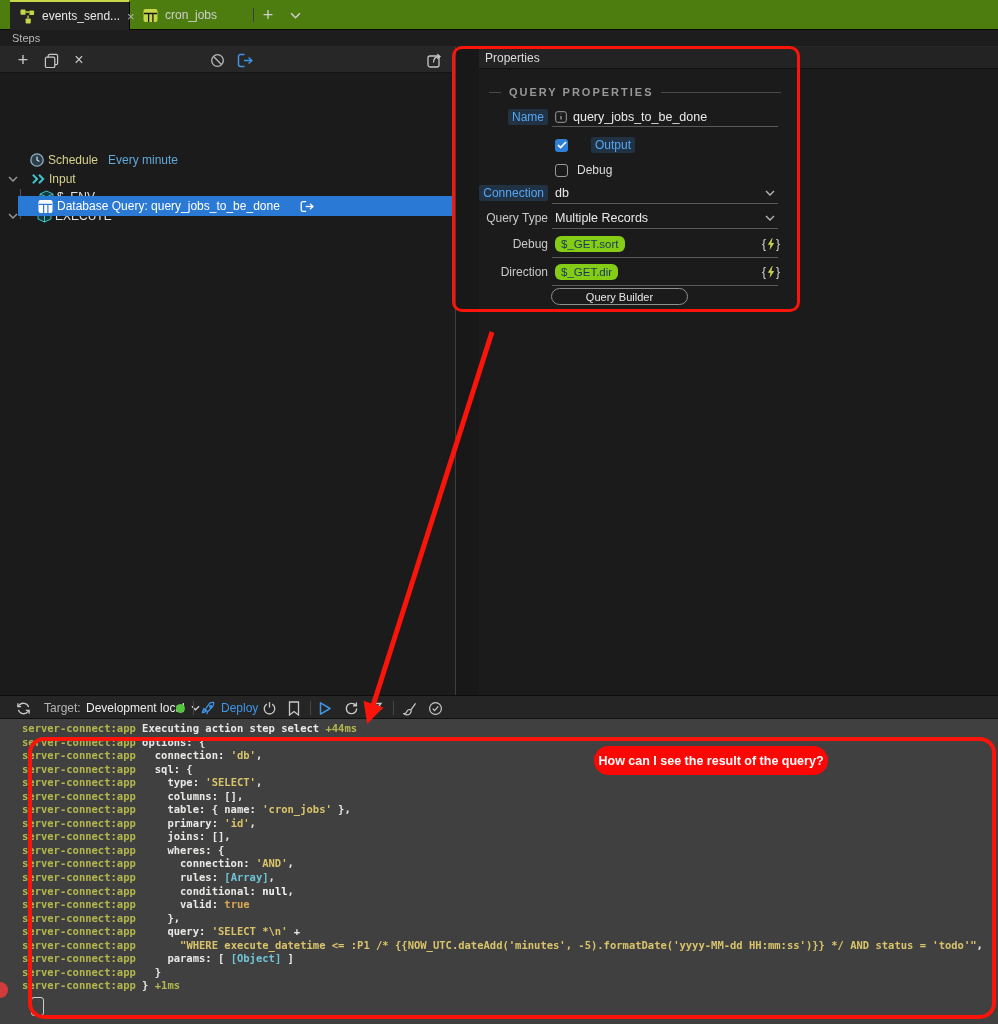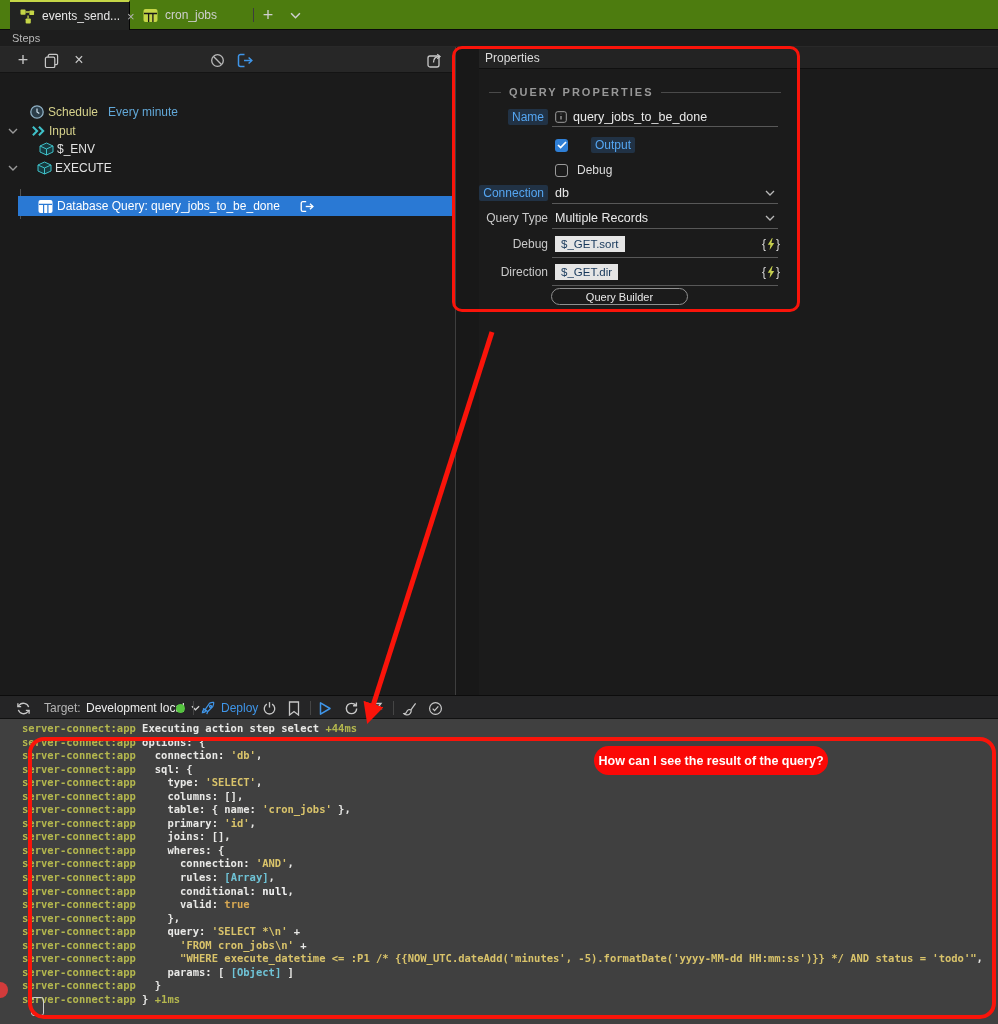--- a/index.html
+++ b/index.html
@@ -28,42 +28,42 @@
   .lp-toolbar .tbi { position:absolute; top:5px; width:18px; height:16px; display:flex; align-items:center; justify-content:center; color:#c8c8c8; }
   .ti-plus { left:14px; font-size:18px; font-weight:300; }
   .ti-copy { left:42px; }
   .ti-close { left:70px; font-size:16px; }
   .ti-block { left:208px; }
   .ti-export { left:236px; }
   .ti-share { left:426px; }
 
   .tree { position:absolute; left:0; top:26px; width:100%; bottom:0; font-size:12px; }
   .tree-guide { position:absolute; left:20px; top:116px; width:1px; height:30px; background:#515151; z-index:0; }
-  .trow { position:absolute; left:0; width:100%; height:19px; display:flex; align-items:center; z-index:1; }
+  .trow { position:absolute; left:0; width:100%; height:19px; display:flex; align-items:center; z-index:1;margin-top:48px; }
   .trow .caret { position:absolute; left:8px; top:7px; }
   .lbl-yellow { color:#d6d28c; }
   .lbl-blue { color:#62a8d8; margin-left:5px; }
   .lbl-white { color:#e3e3e3; }
   .row-sel { position:absolute; left:18px; right:1px; top:123px; height:20px; background:#2a79d4; display:flex; align-items:center; color:#fff; z-index:1; }
 
   
   .right-panel { position:absolute; left:479px; top:47px; width:541px; height:648px; background:#1b1b1b; }
   .rp-header { position:absolute; left:0; top:0; width:100%; height:22px; background:#232323; border-bottom:1px solid #101010; display:flex; align-items:center; padding-left:6px; font-size:12px; color:#dcdcdc; }
   .section-head { position:absolute; left:10px; top:39px; width:292px; display:flex; align-items:center; gap:8px; }
   .section-head .ln { height:1px; background:#4a4a4a; }
   .section-head .ln.l { width:12px; }
   .section-head .ln.r { flex:1; }
   .section-title { font-size:11px; font-weight:bold; letter-spacing:2px; color:#989898; white-space:nowrap; }
   .prow { position:absolute; left:0; width:302px; height:20px; display:flex; align-items:center; }
   .plabel { width:69px; text-align:right; font-size:12px; color:#c9c9c9; flex:none; }
   .plabel .chip-lbl, .chip-lbl { color:#55a6f2; background:rgba(50,110,180,.28); border-radius:2px; padding:1px 4px; font-size:12px; }
   .pfield { margin-left:7px; flex:1; display:flex; align-items:center; position:relative; }
   .field-line { position:absolute; left:73px; width:226px; height:1px; background:#585858; }
   .val { font-size:12.5px; color:#e9e9e9; }
-  .bind-chip { background:#e5e5e5; color:#16375a; font-family:"Liberation Sans",sans-serif; font-size:11.5px; padding:2px 6px; border-radius:0; line-height:1.1; }
+  .bind-chip { background:#84cc16; color:#16375a; font-family:"Liberation Sans",sans-serif; font-size:11.5px; padding:2px 6px; border-radius:6px; line-height:1.1; }
   .bolt-btn { position:absolute; left:283px; display:flex; align-items:center; font-size:12px; color:#d8d8d8; gap:1px; }
   .cb { width:13px; height:13px; border-radius:3px; flex:none; }
   .cb.on { background:#2f7fd6; display:flex; align-items:center; justify-content:center; }
   .cb.off { border:1px solid #9a9a9a; background:transparent; }
   .qb-btn { position:absolute; left:72px; top:241px; width:137px; height:17px; border:1px solid #909090; border-radius:9px; display:flex; align-items:center; justify-content:center; font-size:11px; color:#e8e8e8; background:transparent; }
 
   
   .con-toolbar { position:absolute; left:0; top:695px; width:998px; height:24px; background:#252526; border-top:1px solid #0c0c0c; border-bottom:1px solid #111; font-size:12px; }
   .con-toolbar .cti { position:absolute; top:4px; height:16px; display:flex; align-items:center; color:#c8c8c8; }
   .ct-sep { position:absolute; top:5px; width:1px; height:14px; background:#454545; }
@@ -431,21 +431,20 @@
     <div class="console-line"><span class="tk-tag">server-connect:app</span><span class="tk-txt">     table: { name: </span><span class="tk-str">'cron_jobs'</span><span class="tk-txt"> },</span></div>
     <div class="console-line"><span class="tk-tag">server-connect:app</span><span class="tk-txt">     primary: </span><span class="tk-str">'id'</span><span class="tk-txt">,</span></div>
     <div class="console-line"><span class="tk-tag">server-connect:app</span><span class="tk-txt">     joins: [],</span></div>
     <div class="console-line"><span class="tk-tag">server-connect:app</span><span class="tk-txt">     wheres: {</span></div>
     <div class="console-line"><span class="tk-tag">server-connect:app</span><span class="tk-txt">       connection: </span><span class="tk-str">'AND'</span><span class="tk-txt">,</span></div>
     <div class="console-line"><span class="tk-tag">server-connect:app</span><span class="tk-txt">       rules: </span><span class="tk-arr">[Array]</span><span class="tk-txt">,</span></div>
     <div class="console-line"><span class="tk-tag">server-connect:app</span><span class="tk-txt">       conditional: </span><span class="tk-nul">null</span><span class="tk-txt">,</span></div>
     <div class="console-line"><span class="tk-tag">server-connect:app</span><span class="tk-txt">       valid: </span><span class="tk-boo">true</span></div>
     <div class="console-line"><span class="tk-tag">server-connect:app</span><span class="tk-txt">     },</span></div>
     <div class="console-line"><span class="tk-tag">server-connect:app</span><span class="tk-txt">     query: </span><span class="tk-str">'SELECT *\n'</span><span class="tk-txt"> +</span></div>
-    <div class="console-line"><span class="tk-tag">server-connect:app</span><span class="tk-txt">       </span><span class="tk-str">'FROM cron_jobs\n'</span><span class="tk-txt"> +</span></div>
     <div class="console-line"><span class="tk-tag">server-connect:app</span><span class="tk-txt">       </span><span class="tk-str">"WHERE execute_datetime &lt;= :P1 /* {{NOW_UTC.dateAdd('minutes', -5).formatDate('yyyy-MM-dd HH:mm:ss')}} */ AND status = 'todo'"</span><span class="tk-txt">,</span></div>
     <div class="console-line"><span class="tk-tag">server-connect:app</span><span class="tk-txt">     params: [ </span><span class="tk-arr">[Object]</span><span class="tk-txt"> ]</span></div>
     <div class="console-line"><span class="tk-tag">server-connect:app</span><span class="tk-txt">   }</span></div>
     <div class="console-line"><span class="tk-tag">server-connect:app</span><span class="tk-txt"> } </span><span class="tk-ms">+1ms</span></div>
   </div>
 
 <div class="notif-badge"></div>
 <div class="panel-icon"></div>
 
 <div class="red-rect-props anno"></div>

